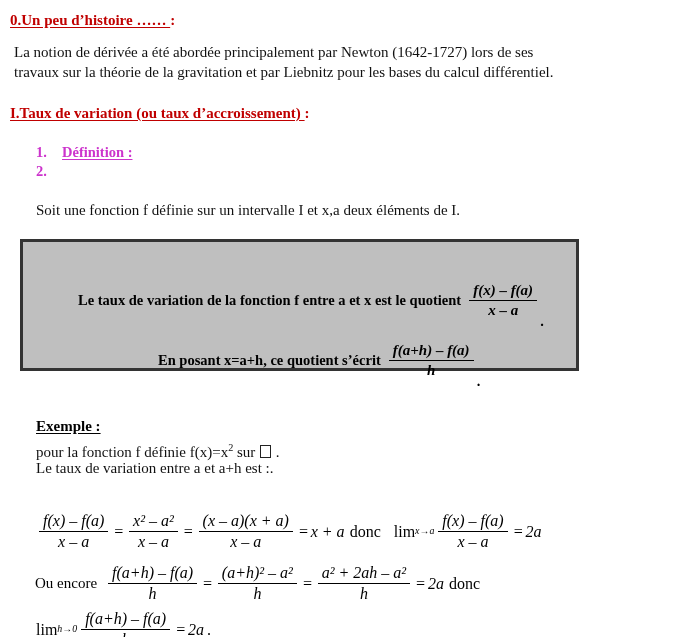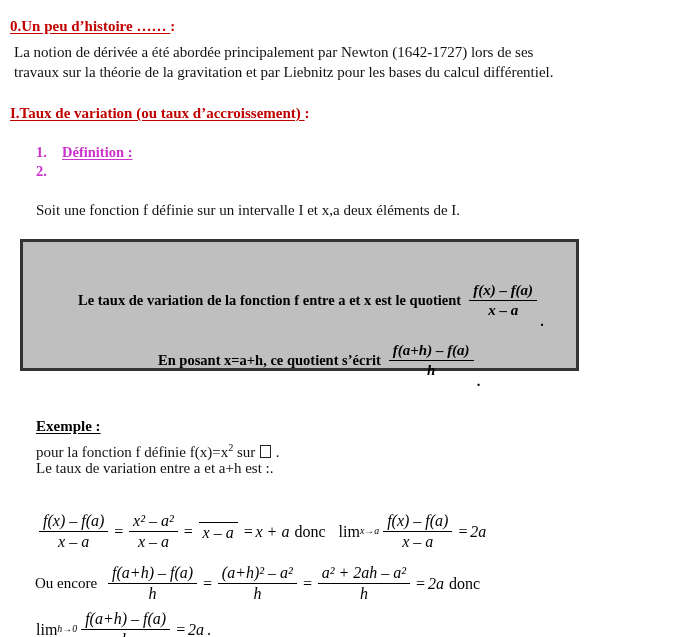--- a/index.html
+++ b/index.html
@@ -136,21 +136,21 @@
     width: 9px;
     height: 11px;
     border: 1px solid #222;
     vertical-align: -1px;
     margin: 0 1px;
   }
 </style>
 </head>
 <body>
 
-<div class="heading-red" style="left:10px; top:18px;">
+<div class="heading-red" style="left:10px; top:12px;">
   <span class="ul">0.Un peu d’histoire …… </span><span>:</span>
 </div>
 
 <div class="para" style="left:14px; top:42px; width:660px;">
   <span>La notion de dérivée a été abordée principalement par Newton (1642-1727) lors de ses</span><br>
   <span>travaux sur la théorie de la gravitation et par Liebnitz  pour les bases du calcul différentiel.</span>
 </div>
 
 <div class="heading-red" style="left:10px; top:105px;">
   <span class="ul">I.Taux de variation (ou taux d’accroissement) </span><span>:</span>
@@ -204,20 +204,21 @@
   </span>
   <span class="op-eq">=</span>
 
   <span class="frac">
     <span class="num">x² – a²</span>
     <span class="den">x – a</span>
   </span>
   <span class="op-eq">=</span>
 
   <span class="frac">
+    <span class="num">(x – a)(x + a)</span>
     <span class="den">x – a</span>
   </span>
   <span class="op-eq">=</span>
 
   <span class="math">x + a</span>
 
   <span class="word">donc</span>
 
   <span class="lim" style="margin-left:8px;">
     <span class="op">lim</span>

